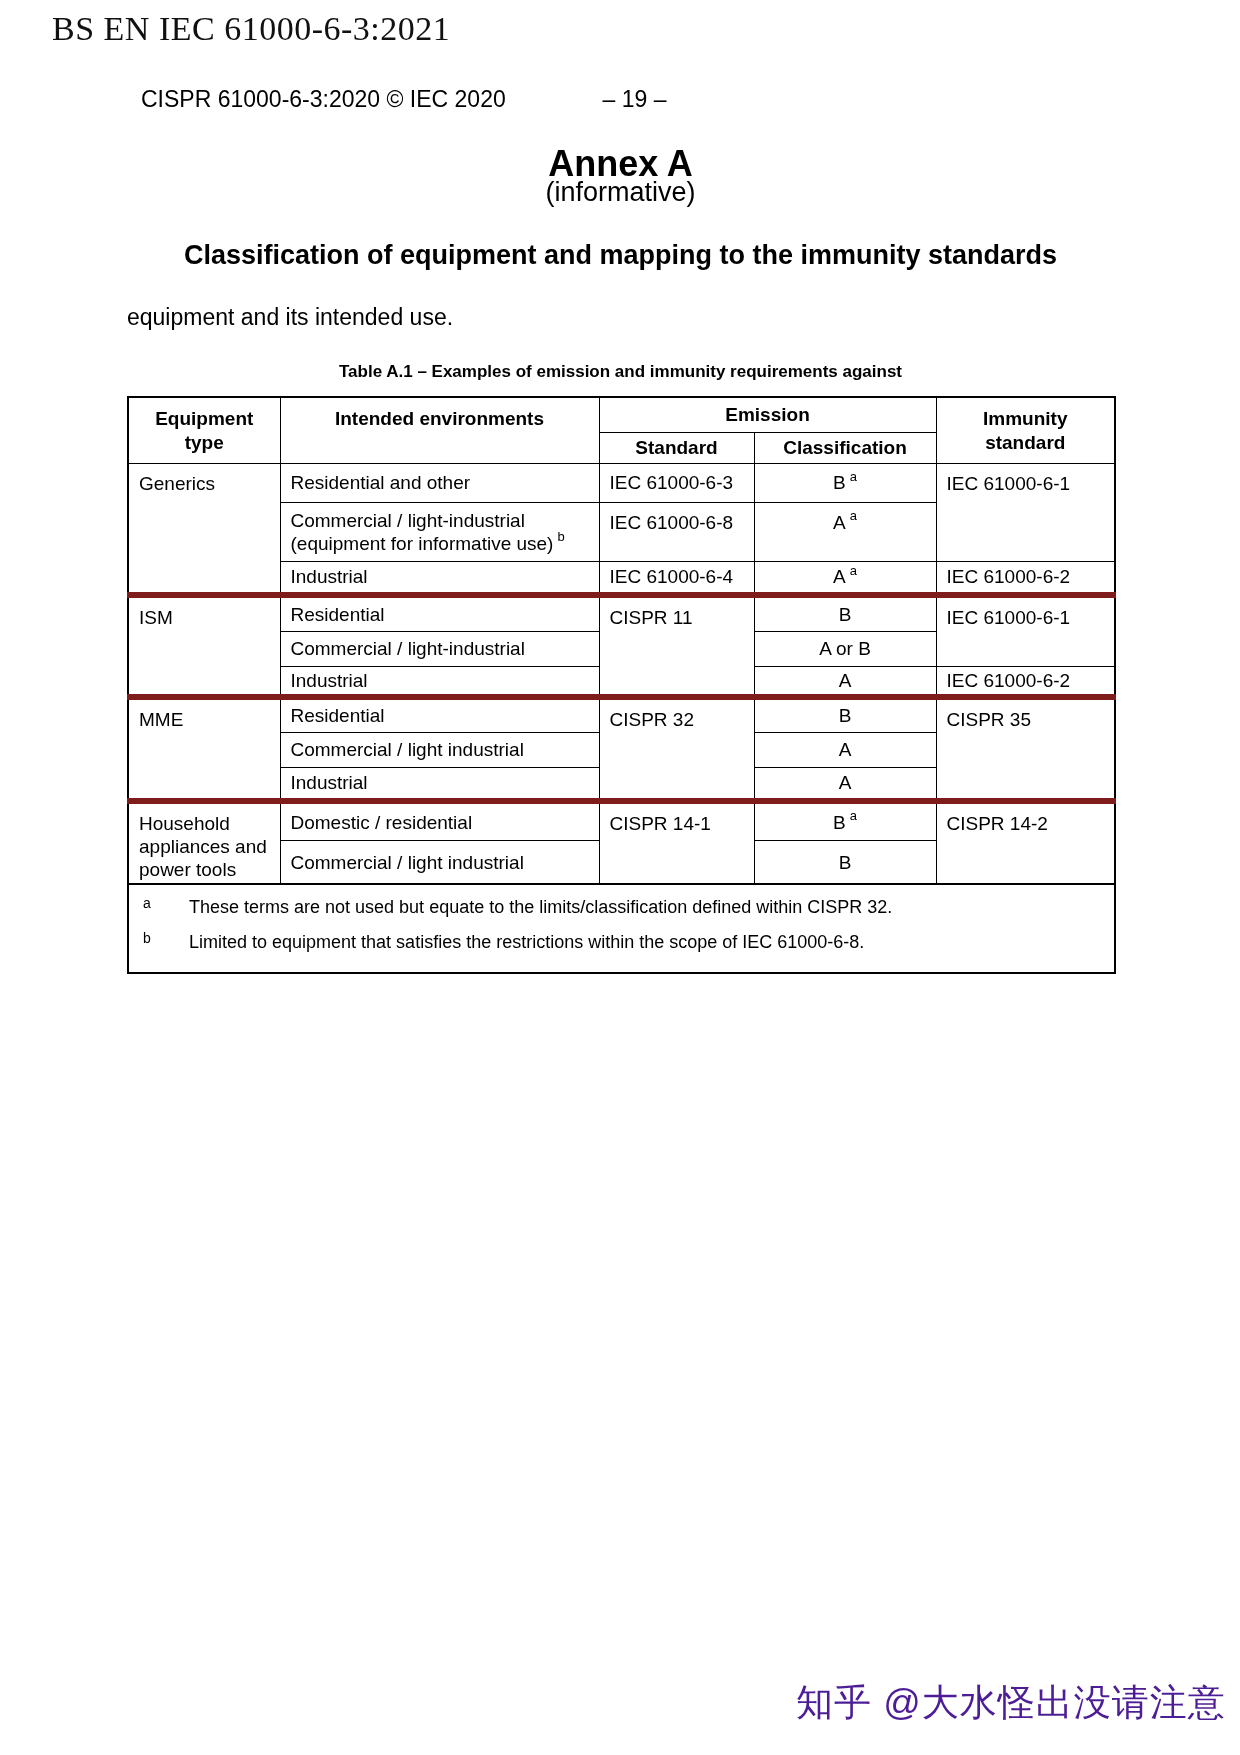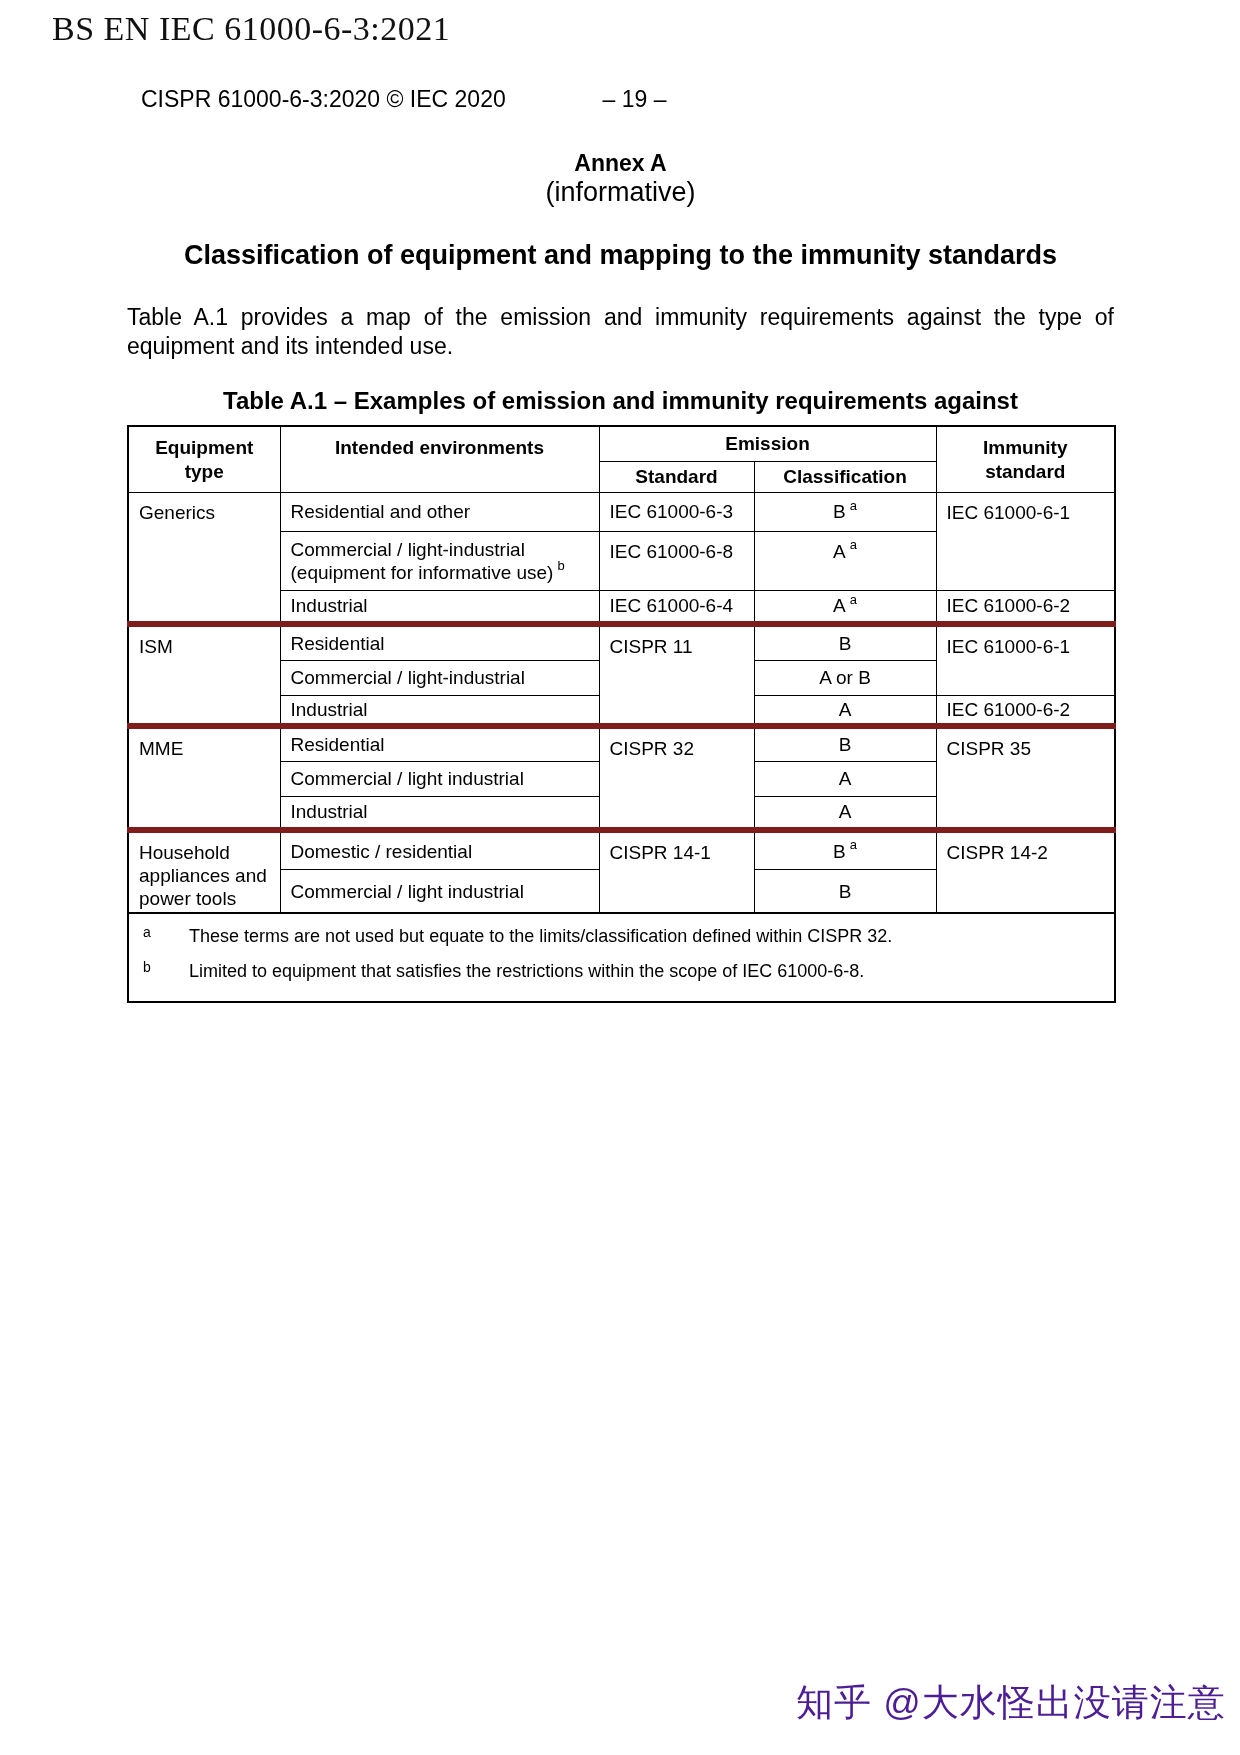--- a/index.html
+++ b/index.html
@@ -20,35 +20,35 @@
     position: absolute; left: 141px; top: 86px; width: 987px; height: 26px;
     font-size: 23px;
   }
   .running-header .left-label { position: absolute; left: 0; top: 0; }
   .running-header .page-number { display: block; text-align: center; }
   .content {
     position: absolute; left: 127px; top: 0; width: 987px;
   }
   .annex-title {
     margin-top: 149px; text-align: center;
-    font-size: 23px; font-weight: bold; line-height: 29px;
+    font-size: 36px; font-weight: bold; line-height: 29px;
   }
   .annex-subtitle {
     text-align: center; font-size: 27px; line-height: 28px;
   }
   .section-heading {
     margin-top: 34px; text-align: center;
     font-size: 27px; font-weight: bold; line-height: 30px;
   }
   .intro { margin-top: 33px; font-size: 23px; line-height: 29px; }
   .intro .line-justified { text-align: justify; text-align-last: justify; }
   .intro .line-normal { text-align: left; }
   .table-caption {
     margin-top: 26px; text-align: center;
-    font-size: 24px; font-weight: bold; line-height: 27px;
+    font-size: 17px; font-weight: bold; line-height: 27px;
   }
   table.equipment-table {
     margin-top: 11px;
     width: 987px;
     border-collapse: collapse;
     table-layout: fixed;
     border: 2px solid #000;
     font-size: 19px;
   }
   .equipment-table th, .equipment-table td {
@@ -97,21 +97,20 @@
   <span class="left-label">CISPR 61000-6-3:2020 © IEC 2020</span>
   <span class="page-number">– 19 –</span>
 </div>
 
 <div class="content">
   <div class="annex-title">Annex A</div>
   <div class="annex-subtitle">(informative)</div>
   <div class="section-heading">Classification of equipment and mapping to the immunity standards</div>
 
   <div class="intro">
-    <div class="line-justified">Table A.1 provides a map of the emission and immunity requirements against the type of</div>
     <div class="line-normal">equipment and its intended use.</div>
   </div>
 
   <div class="table-caption">
     <div>Table A.1 – Examples of emission and immunity requirements against</div>
   </div>
 
   <table class="equipment-table">
     <colgroup>
       <col style="width:152px">

